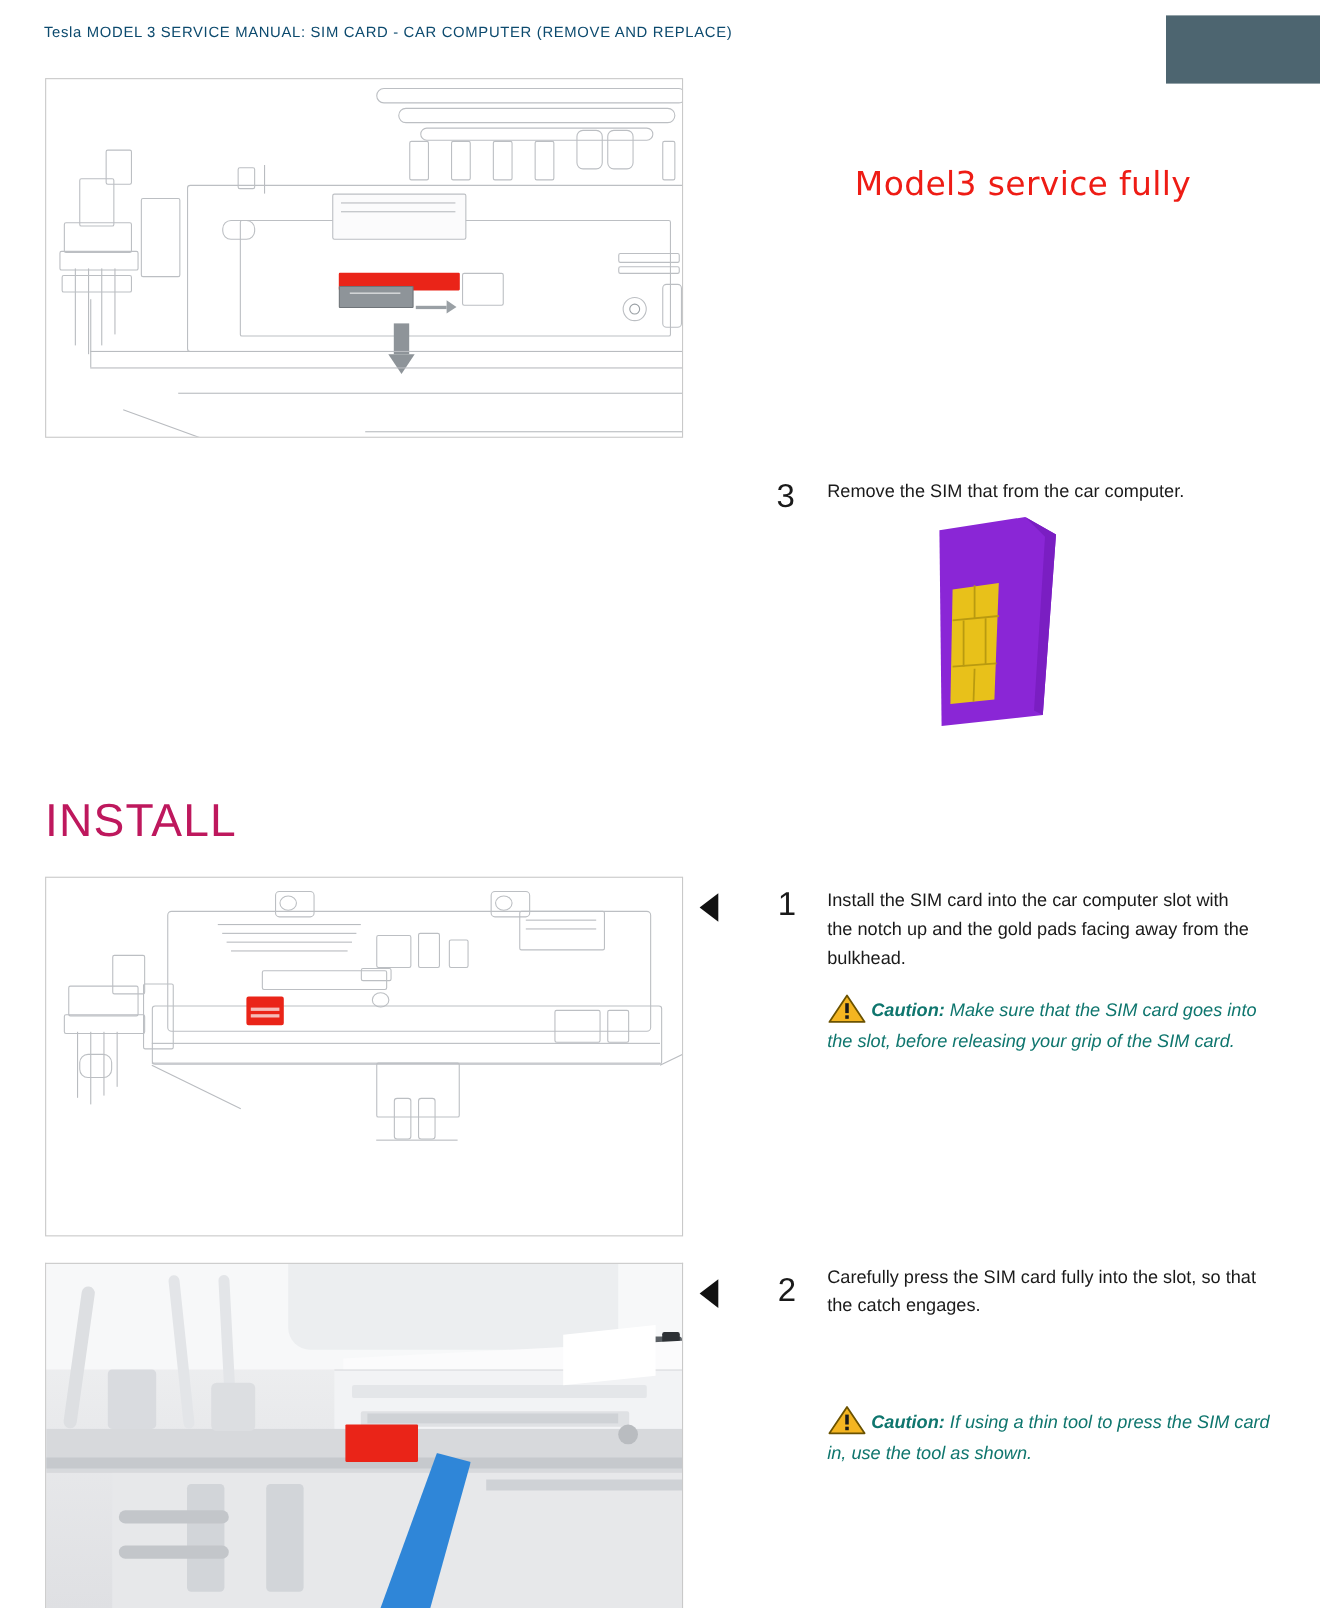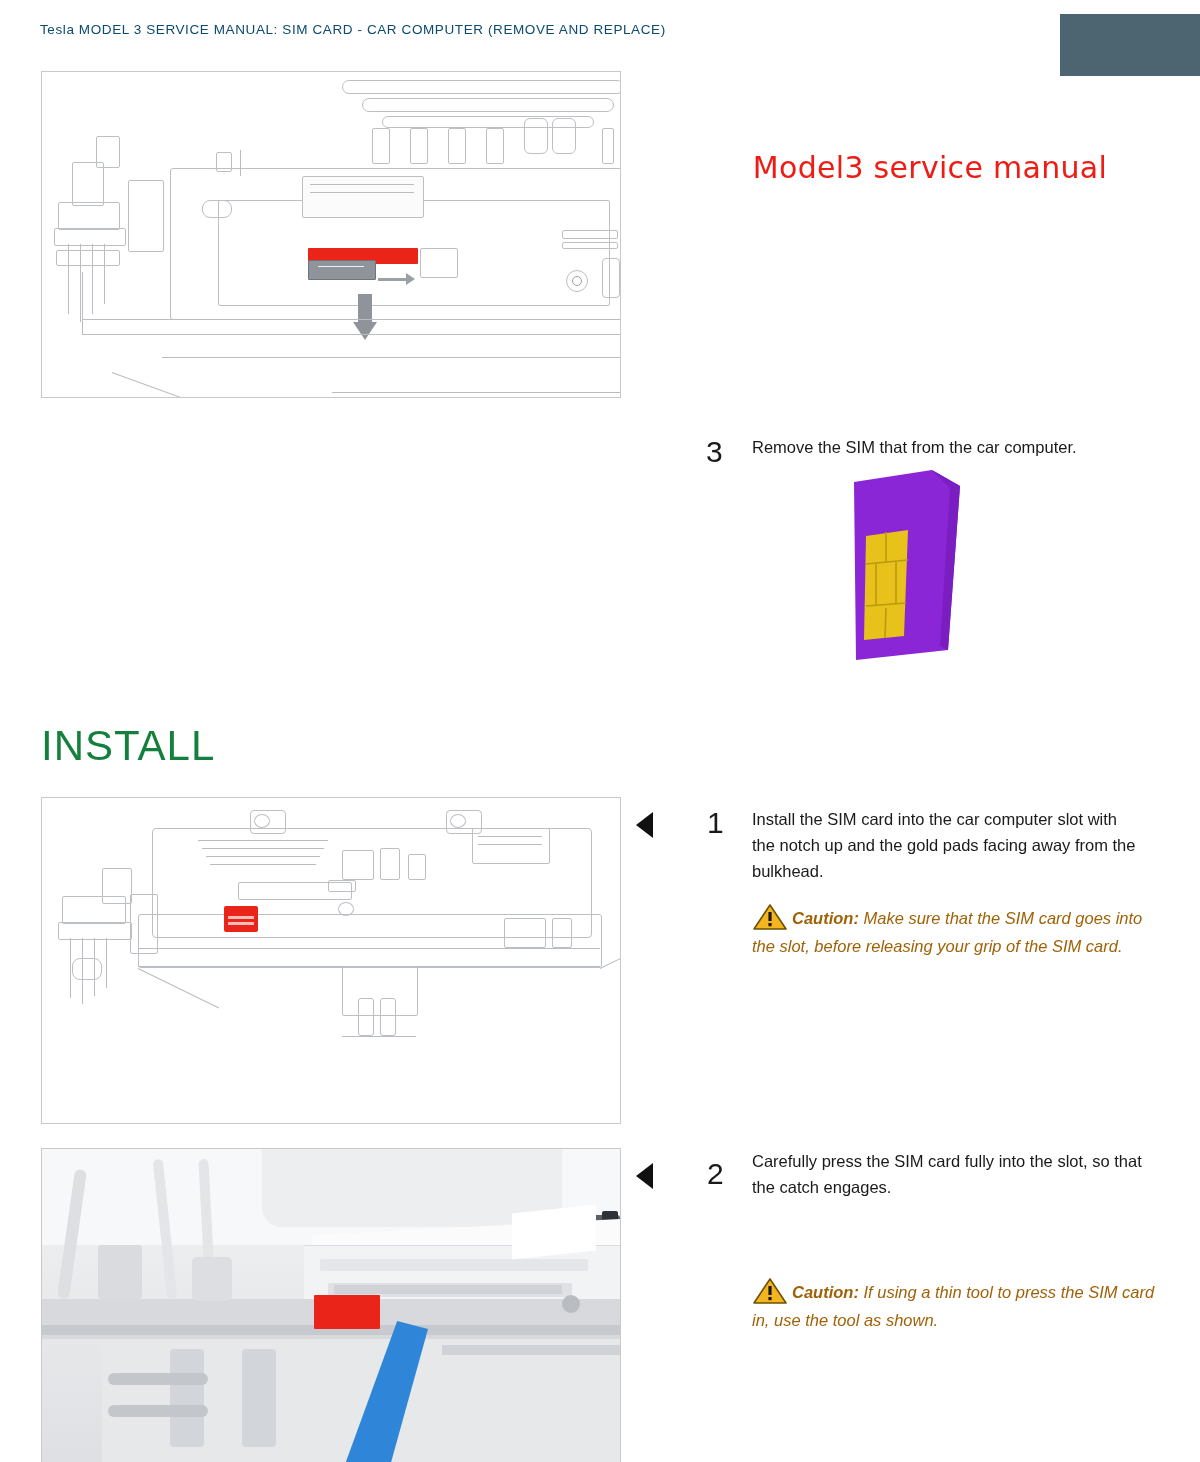--- a/index.html
+++ b/index.html
@@ -105,21 +105,21 @@
     position: absolute;
     font-size: 16.5px;
     line-height: 26px;
     color: #1a1a1a;
   }
   .caution {
     position: absolute;
     font-size: 16.5px;
     line-height: 28px;
     font-style: italic;
-    color: #a16207;
+    color: #0f766e;
   }
   .caution b { font-style: italic; font-weight: bold; }
   .warn-icon {
     display: inline-block;
     vertical-align: -7px;
     margin-right: 4px;
   }
 
   .pointer-left {
     position: absolute;
@@ -129,40 +129,40 @@
     border-right: 17px solid #111111;
   }
 
   
   .section-heading {
     position: absolute;
     left: 41px;
     top: 722px;
     font-size: 42px;
     letter-spacing: 1px;
-    color: #15803d;
+    color: #be185d;
     font-weight: 400;
   }
 
   
   #sim-illus {
     position: absolute;
     left: 836px;
     top: 470px;
     width: 135px;
     height: 200px;
   }
 </style>
 </head>
 <body>
 
 <div class="doc-header">Tesla MODEL 3 SERVICE MANUAL: SIM CARD - CAR COMPUTER (REMOVE AND REPLACE)</div>
 <div class="header-swatch"></div>
 
-<div class="brand-title">Model3 service manual</div>
+<div class="brand-title">Model3 service fully</div>
 
 <div class="figure" id="fig-1">
 
   <div class="bx" style="left:300px; top:8px; width:280px; height:12px; border-radius:8px;"></div>
   <div class="bx" style="left:320px; top:26px; width:250px; height:12px; border-radius:8px;"></div>
   <div class="bx" style="left:340px; top:44px; width:210px; height:10px; border-radius:8px;"></div>
 
   <div class="bx" style="left:330px; top:56px; width:16px; height:34px;"></div>
   <div class="bx" style="left:368px; top:56px; width:16px; height:34px;"></div>
   <div class="bx" style="left:406px; top:56px; width:16px; height:34px;"></div>

